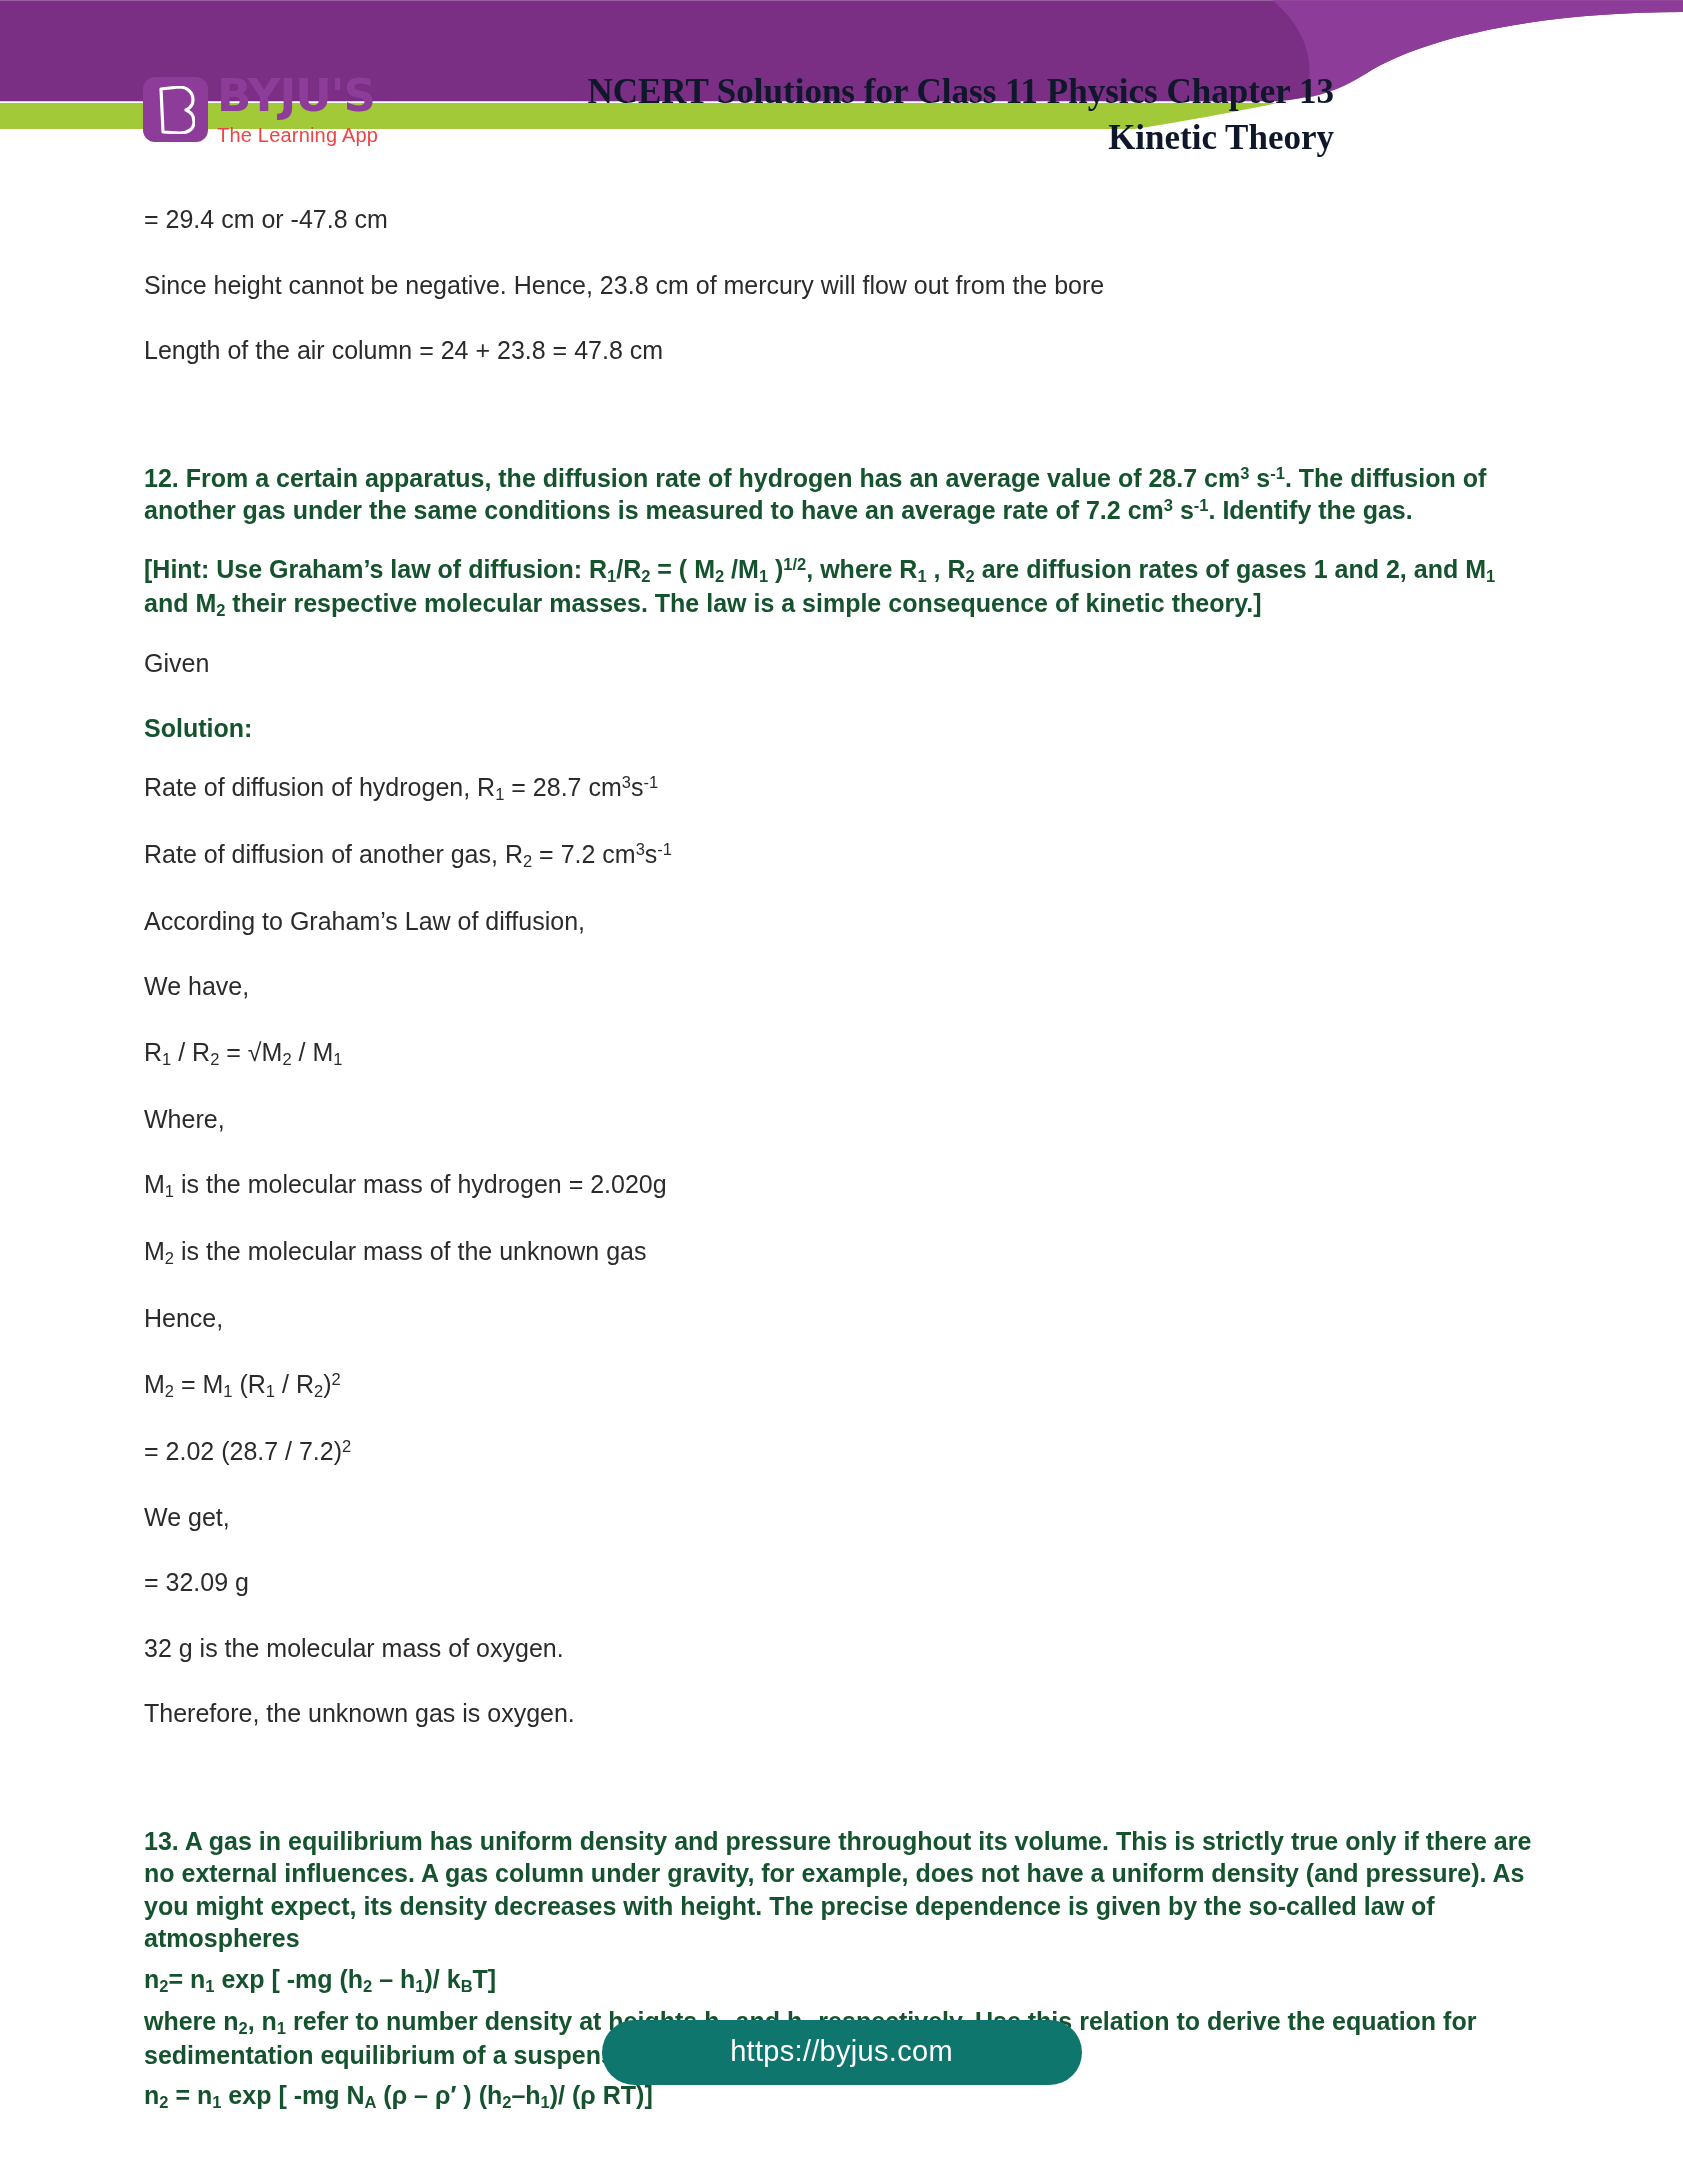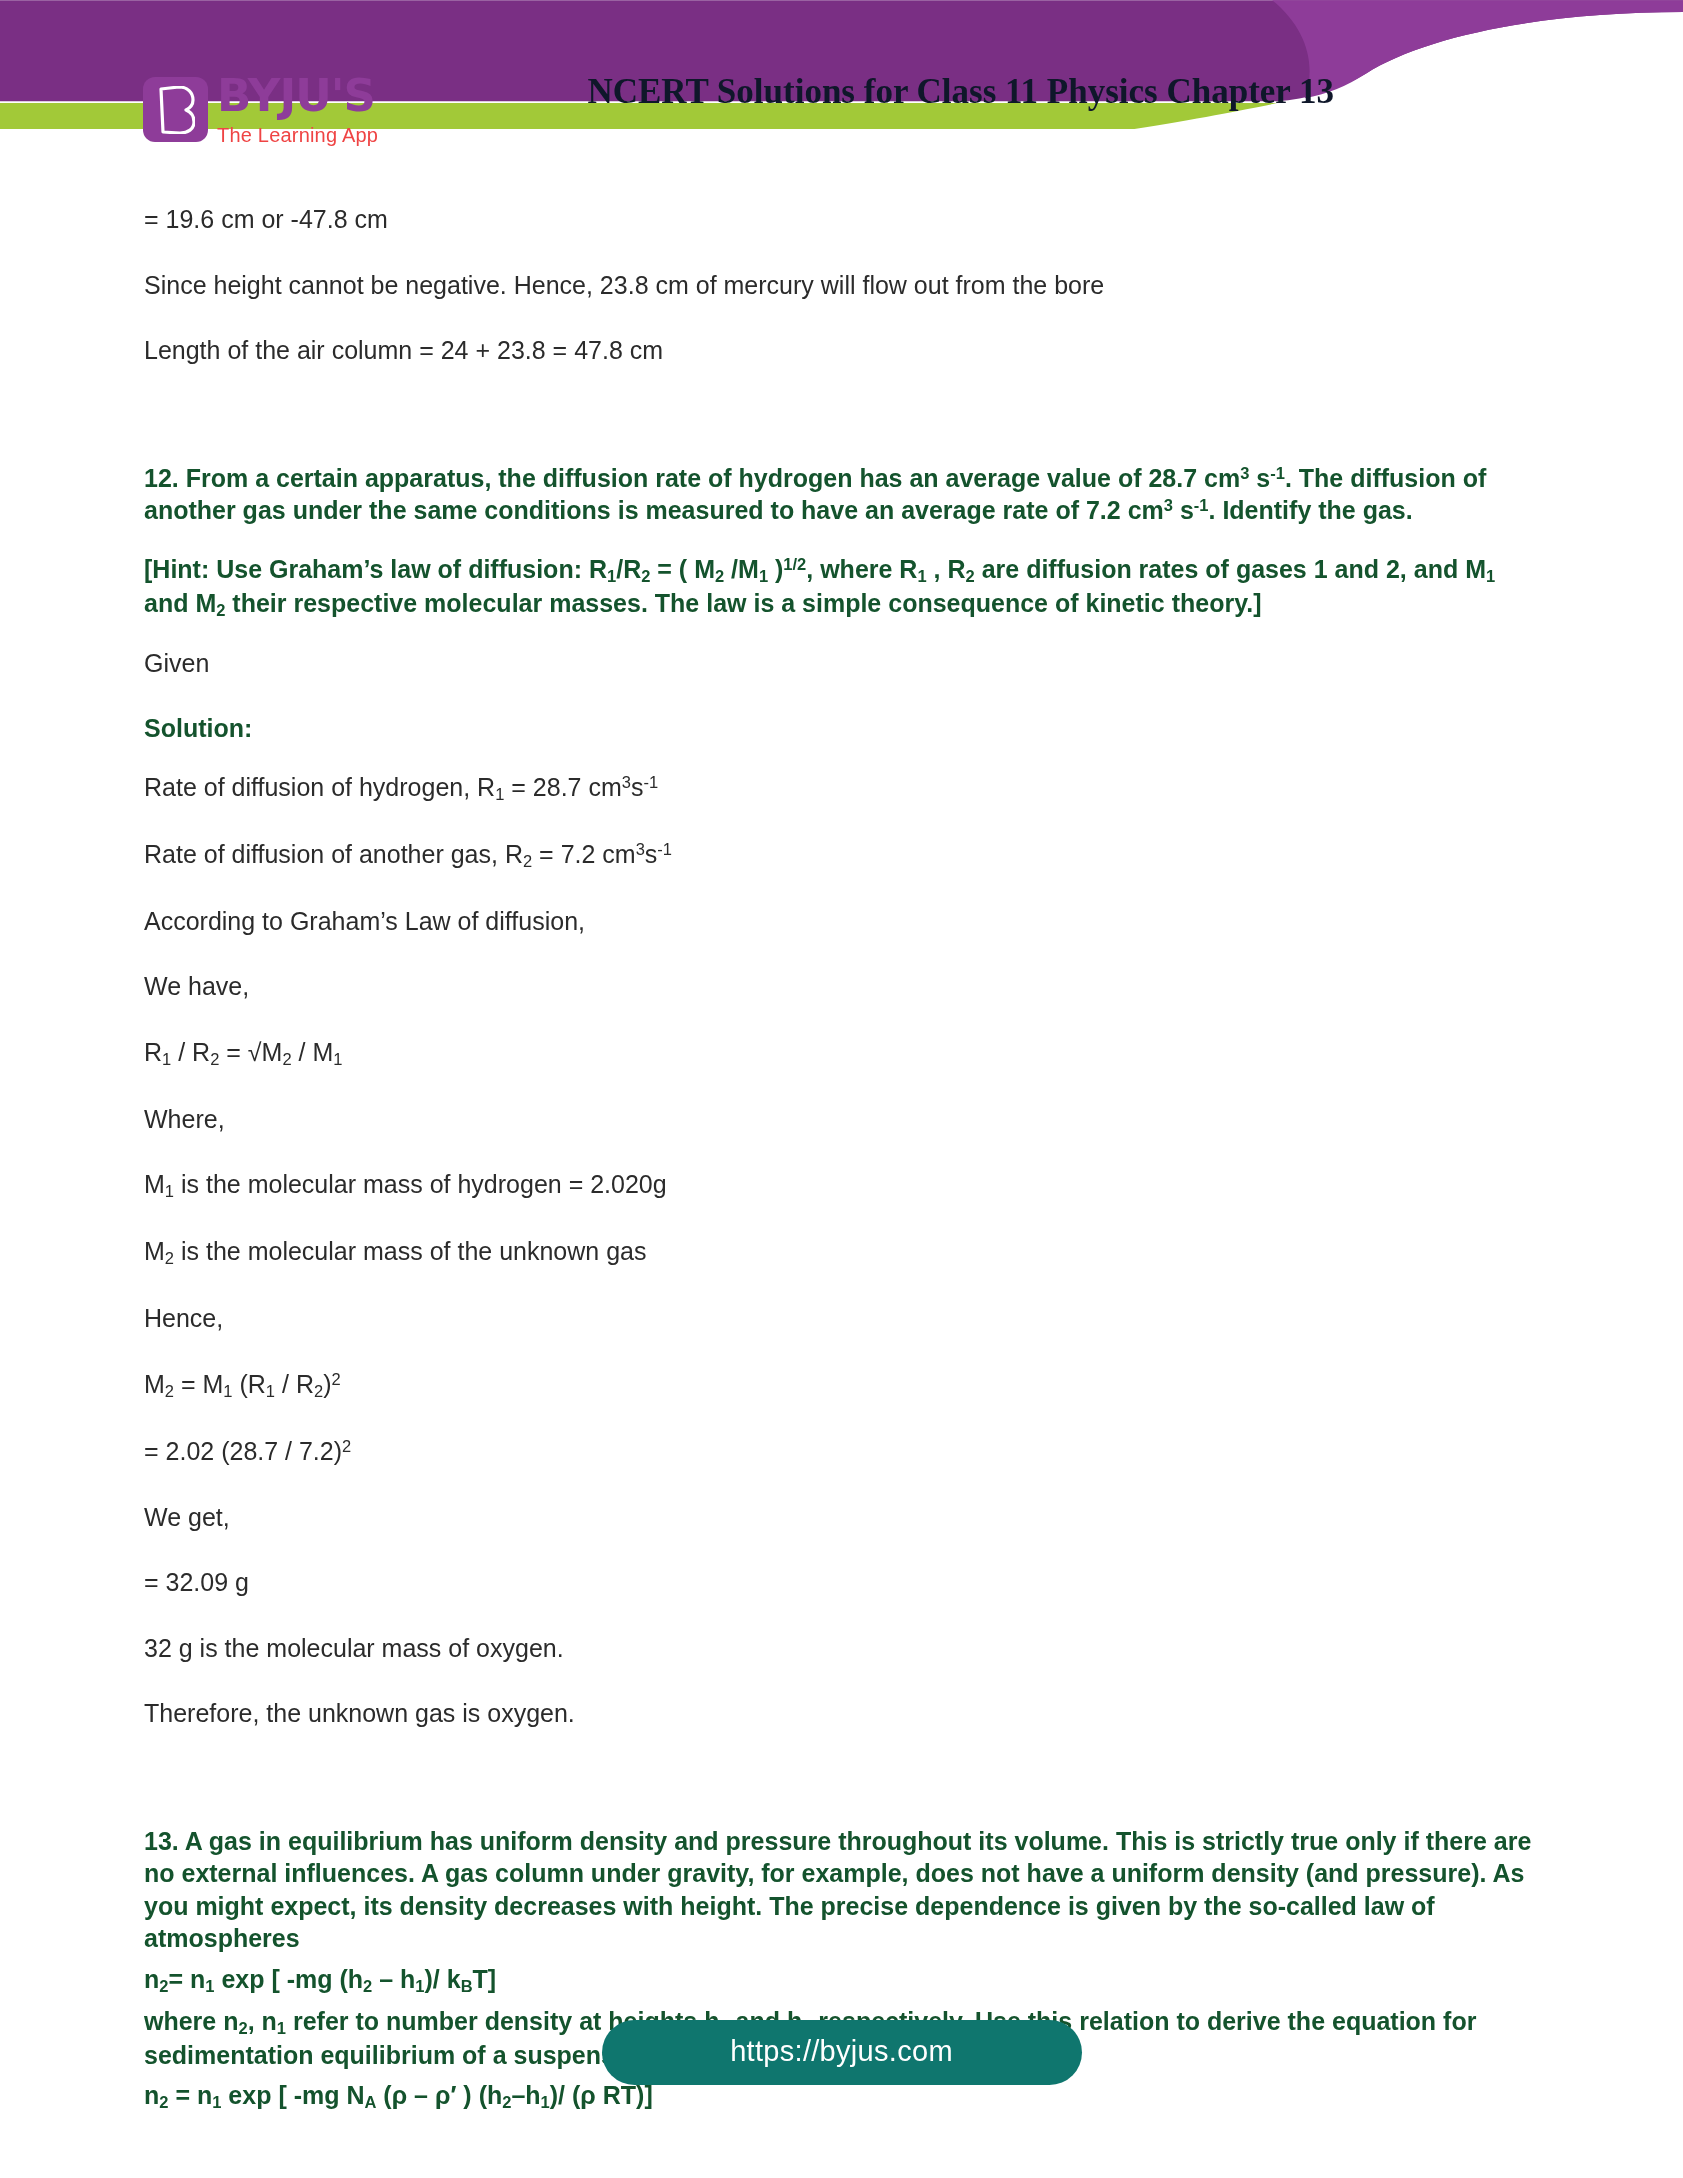--- a/index.html
+++ b/index.html
@@ -160,26 +160,27 @@
       </svg>
     </div>
     <div class="logo-words">
       <div class="logo-byjus">BYJU'S</div>
       <div class="logo-tag">The Learning App</div>
     </div>
   </div>
 
   <div class="doc-title">
     <div>NCERT Solutions for Class 11 Physics Chapter 13</div>
+    <div>Kinetic Theory</div>
   </div>
 </div>
 
 <div class="content">
 
-  <p class="para">= 19.6 cm or -47.8 cm</p>
+  <p class="para">= 29.4 cm or -47.8 cm</p>
   <p class="para">Since height cannot be negative. Hence, 23.8 cm of mercury will flow out from the bore</p>
   <p class="para gap-xl">Length of the air column = 24 + 23.8 = 47.8 cm</p>
 
   <p class="para b">12. From a certain apparatus, the diffusion rate of hydrogen has an average value of 28.7 cm<sup>3</sup> s<sup>-1</sup>. The diffusion of another gas under the same conditions is measured to have an average rate of 7.2 cm<sup>3</sup> s<sup>-1</sup>. Identify the gas.</p>
   <p class="para b">[Hint: Use Graham’s law of diffusion: R<sub>1</sub>/R<sub>2</sub> = ( M<sub>2</sub> /M<sub>1</sub> )<sup>1/2</sup>, where R<sub>1</sub> , R<sub>2</sub> are diffusion rates of gases 1 and 2, and M<sub>1</sub> and M<sub>2</sub> their respective molecular masses. The law is a simple consequence of kinetic theory.]</p>
 
   <p class="para">Given</p>
 
   <p class="para b">Solution:</p>
   <p class="para">Rate of diffusion of hydrogen, R<sub>1</sub> = 28.7 cm<sup>3</sup>s<sup>-1</sup></p>

